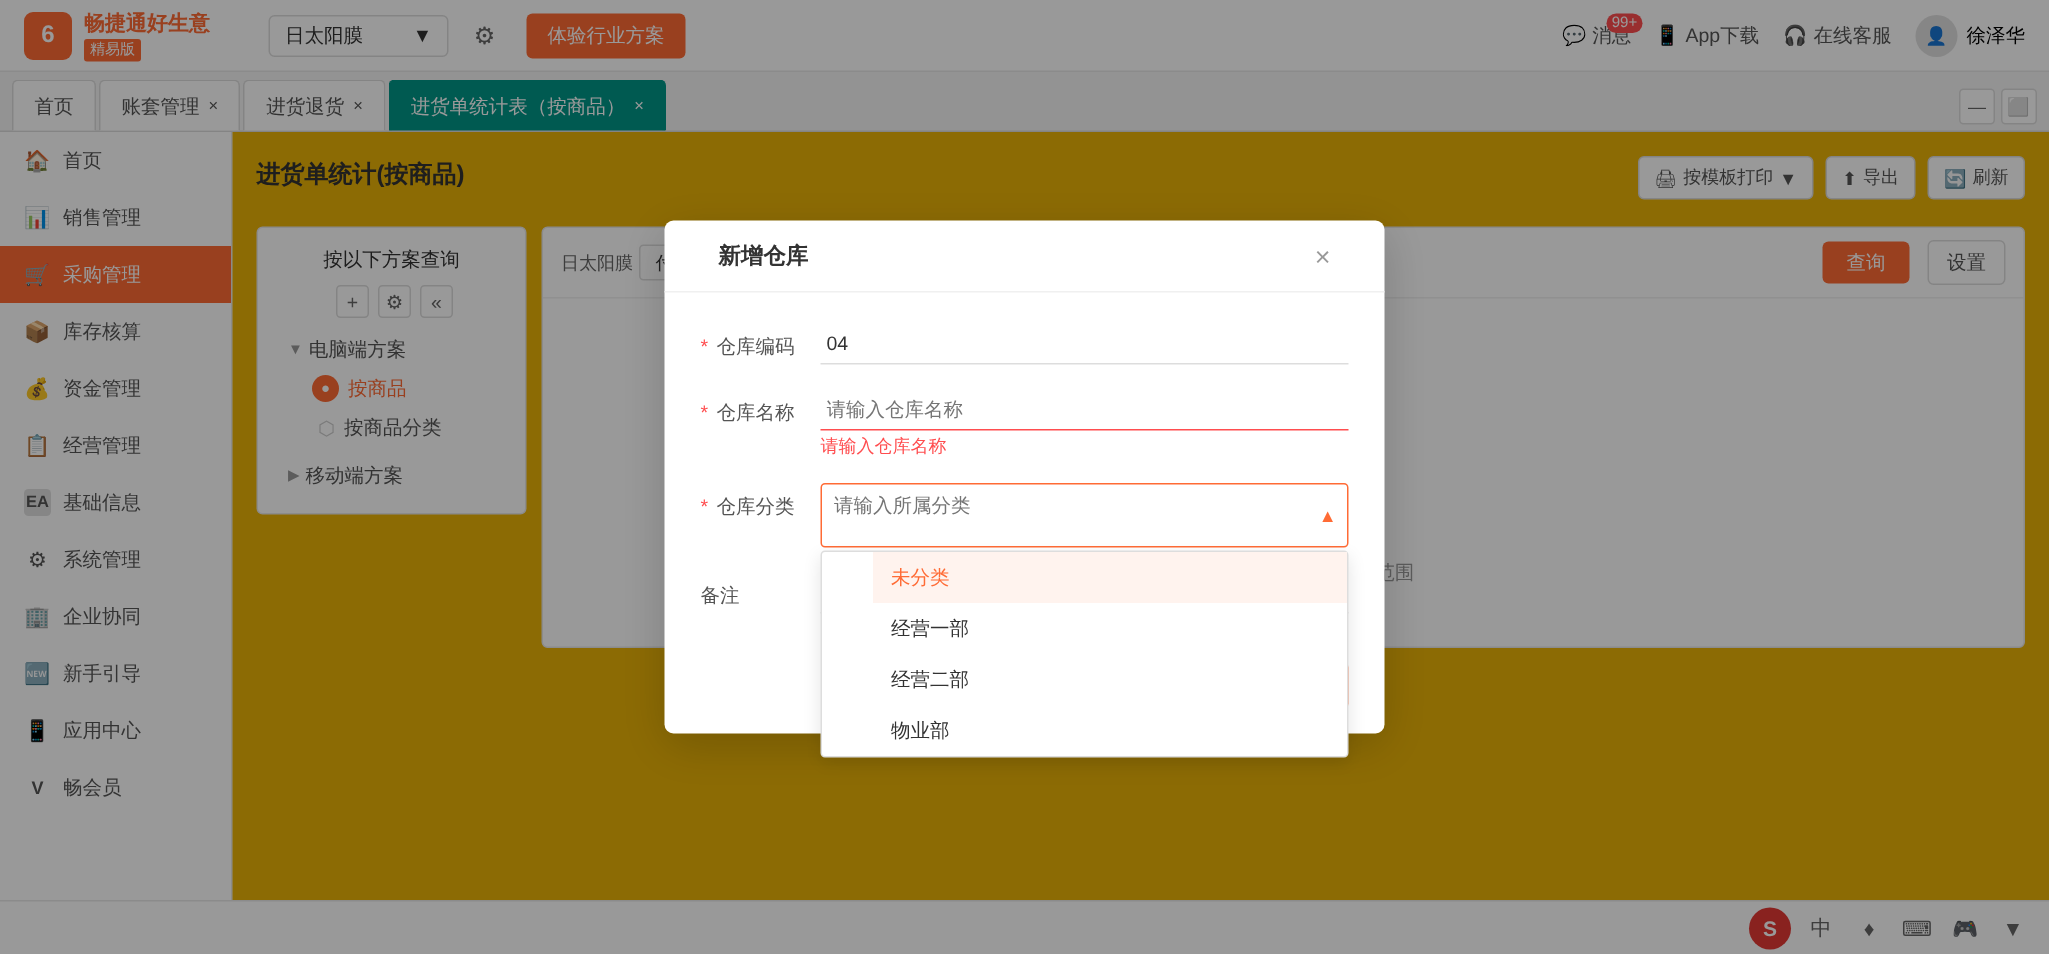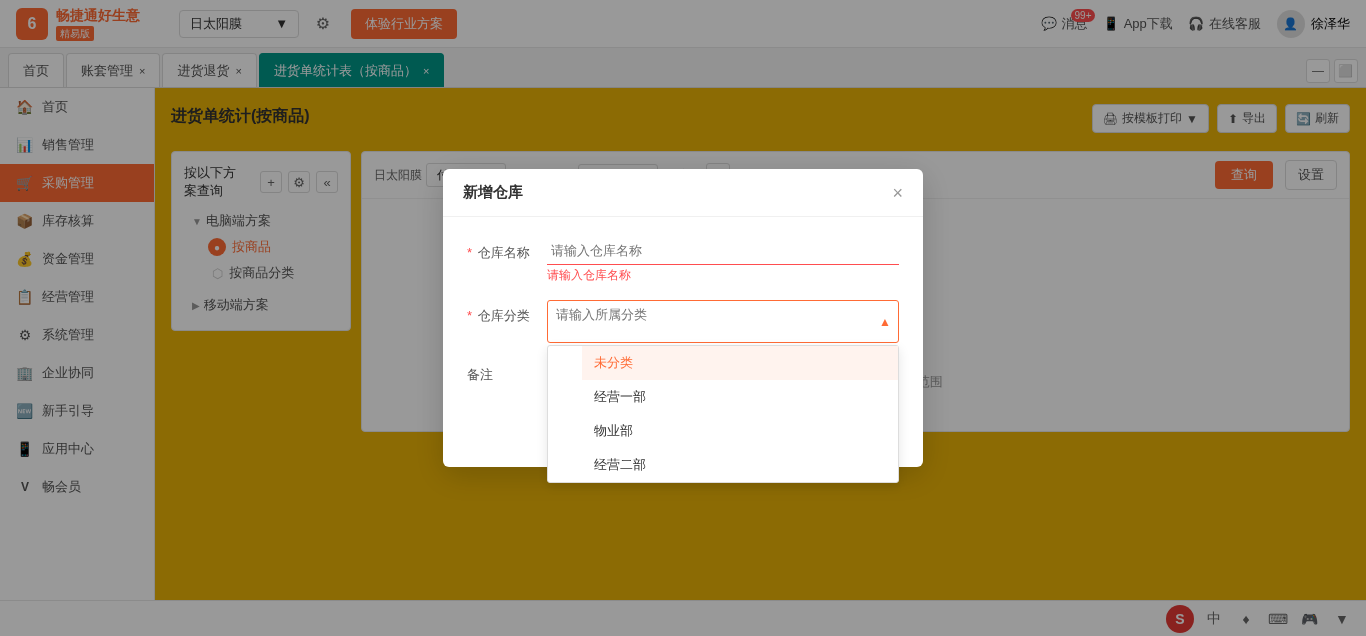--- a/index.html
+++ b/index.html
@@ -254,20 +254,21 @@
       border: 1px solid #e8e8e8;
       border-radius: 4px;
       padding: 12px;
       margin-bottom: 10px;
     }
     .query-header {
       display: flex;
       align-items: center;
       gap: 8px;
       margin-bottom: 8px;
+      flex-direction: column;
     }
     .query-header-title { font-size: 13px; color: #333; font-weight: 500; }
     .query-actions { display: flex; gap: 6px; margin-left: 4px; }
     .add-btn, .settings-btn {
       width: 22px; height: 22px;
       border: 1px solid #ddd;
       border-radius: 3px;
       display: flex; align-items: center; justify-content: center;
       cursor: pointer; background: #fff; font-size: 13px; color: #666;
     }
@@ -364,21 +365,21 @@
       background: #fff;
       border-radius: 6px;
       width: 480px;
       box-shadow: 0 8px 32px rgba(0,0,0,0.18);
       position: relative;
     }
     .modal-header {
       display: flex;
       align-items: center;
       justify-content: space-between;
-      padding: 14px 20px;
+      padding: 14px 36px;
       border-bottom: 1px solid #f0f0f0;
     }
     .modal-title {
       font-size: 15px;
       font-weight: bold;
       color: #333;
     }
     .modal-close {
       cursor: pointer;
       color: #999;
@@ -589,20 +590,24 @@
       <span class="sidebar-icon">📦</span>
       <span>库存核算</span>
     </div>
     <div class="sidebar-item">
       <span class="sidebar-icon">💰</span>
       <span>资金管理</span>
     </div>
     <div class="sidebar-item">
       <span class="sidebar-icon">📋</span>
       <span>经营管理</span>
+    </div>
+    <div class="sidebar-item">
+      <span class="sidebar-icon" style="font-size:11px;font-weight:bold;background:#e0e0e0;border-radius:3px;padding:1px 3px;">EA</span>
+      <span>基础信息</span>
     </div>
     <div class="sidebar-item">
       <span class="sidebar-icon">⚙</span>
       <span>系统管理</span>
     </div>
     <div class="sidebar-item">
       <span class="sidebar-icon">🏢</span>
       <span>企业协同</span>
     </div>
     <div class="sidebar-item">
@@ -727,20 +732,29 @@
 </div>
 
 <div class="overlay">
   <div class="modal">
     <div class="modal-header">
       <span class="modal-title">新增仓库</span>
       <span class="modal-close">×</span>
     </div>
     <div class="modal-body">
 
+      <div class="form-row">
+        <div class="form-label">
+          <span class="required-star">*</span>
+          <span>仓库编码</span>
+        </div>
+        <div class="form-input-wrapper">
+          <input class="form-input" value="04" style="">
+        </div>
+      </div>
 
       <div class="form-row">
         <div class="form-label">
           <span class="required-star">*</span>
           <span>仓库名称</span>
         </div>
         <div class="form-input-wrapper">
           <input class="form-input error-border" placeholder="请输入仓库名称" style="">
           <span class="error-msg">请输入仓库名称</span>
         </div>
@@ -750,22 +764,22 @@
         <div class="form-label">
           <span class="required-star">*</span>
           <span>仓库分类</span>
         </div>
         <div class="dropdown-wrapper">
           <input class="dropdown-input" placeholder="请输入所属分类" style="">
           <span class="dropdown-arrow">▲</span>
           <div class="dropdown-list">
             <div class="dropdown-item highlighted">未分类</div>
             <div class="dropdown-item">经营一部</div>
+            <div class="dropdown-item">经营二部</div>
             <div class="dropdown-item">物业部</div>
-            <div class="dropdown-item">经营二部</div>
           </div>
         </div>
       </div>
 
       <div class="form-row">
         <div class="form-label">
           <span>备注</span>
         </div>
         <div class="form-input-wrapper">
           <input class="form-input" style="">

